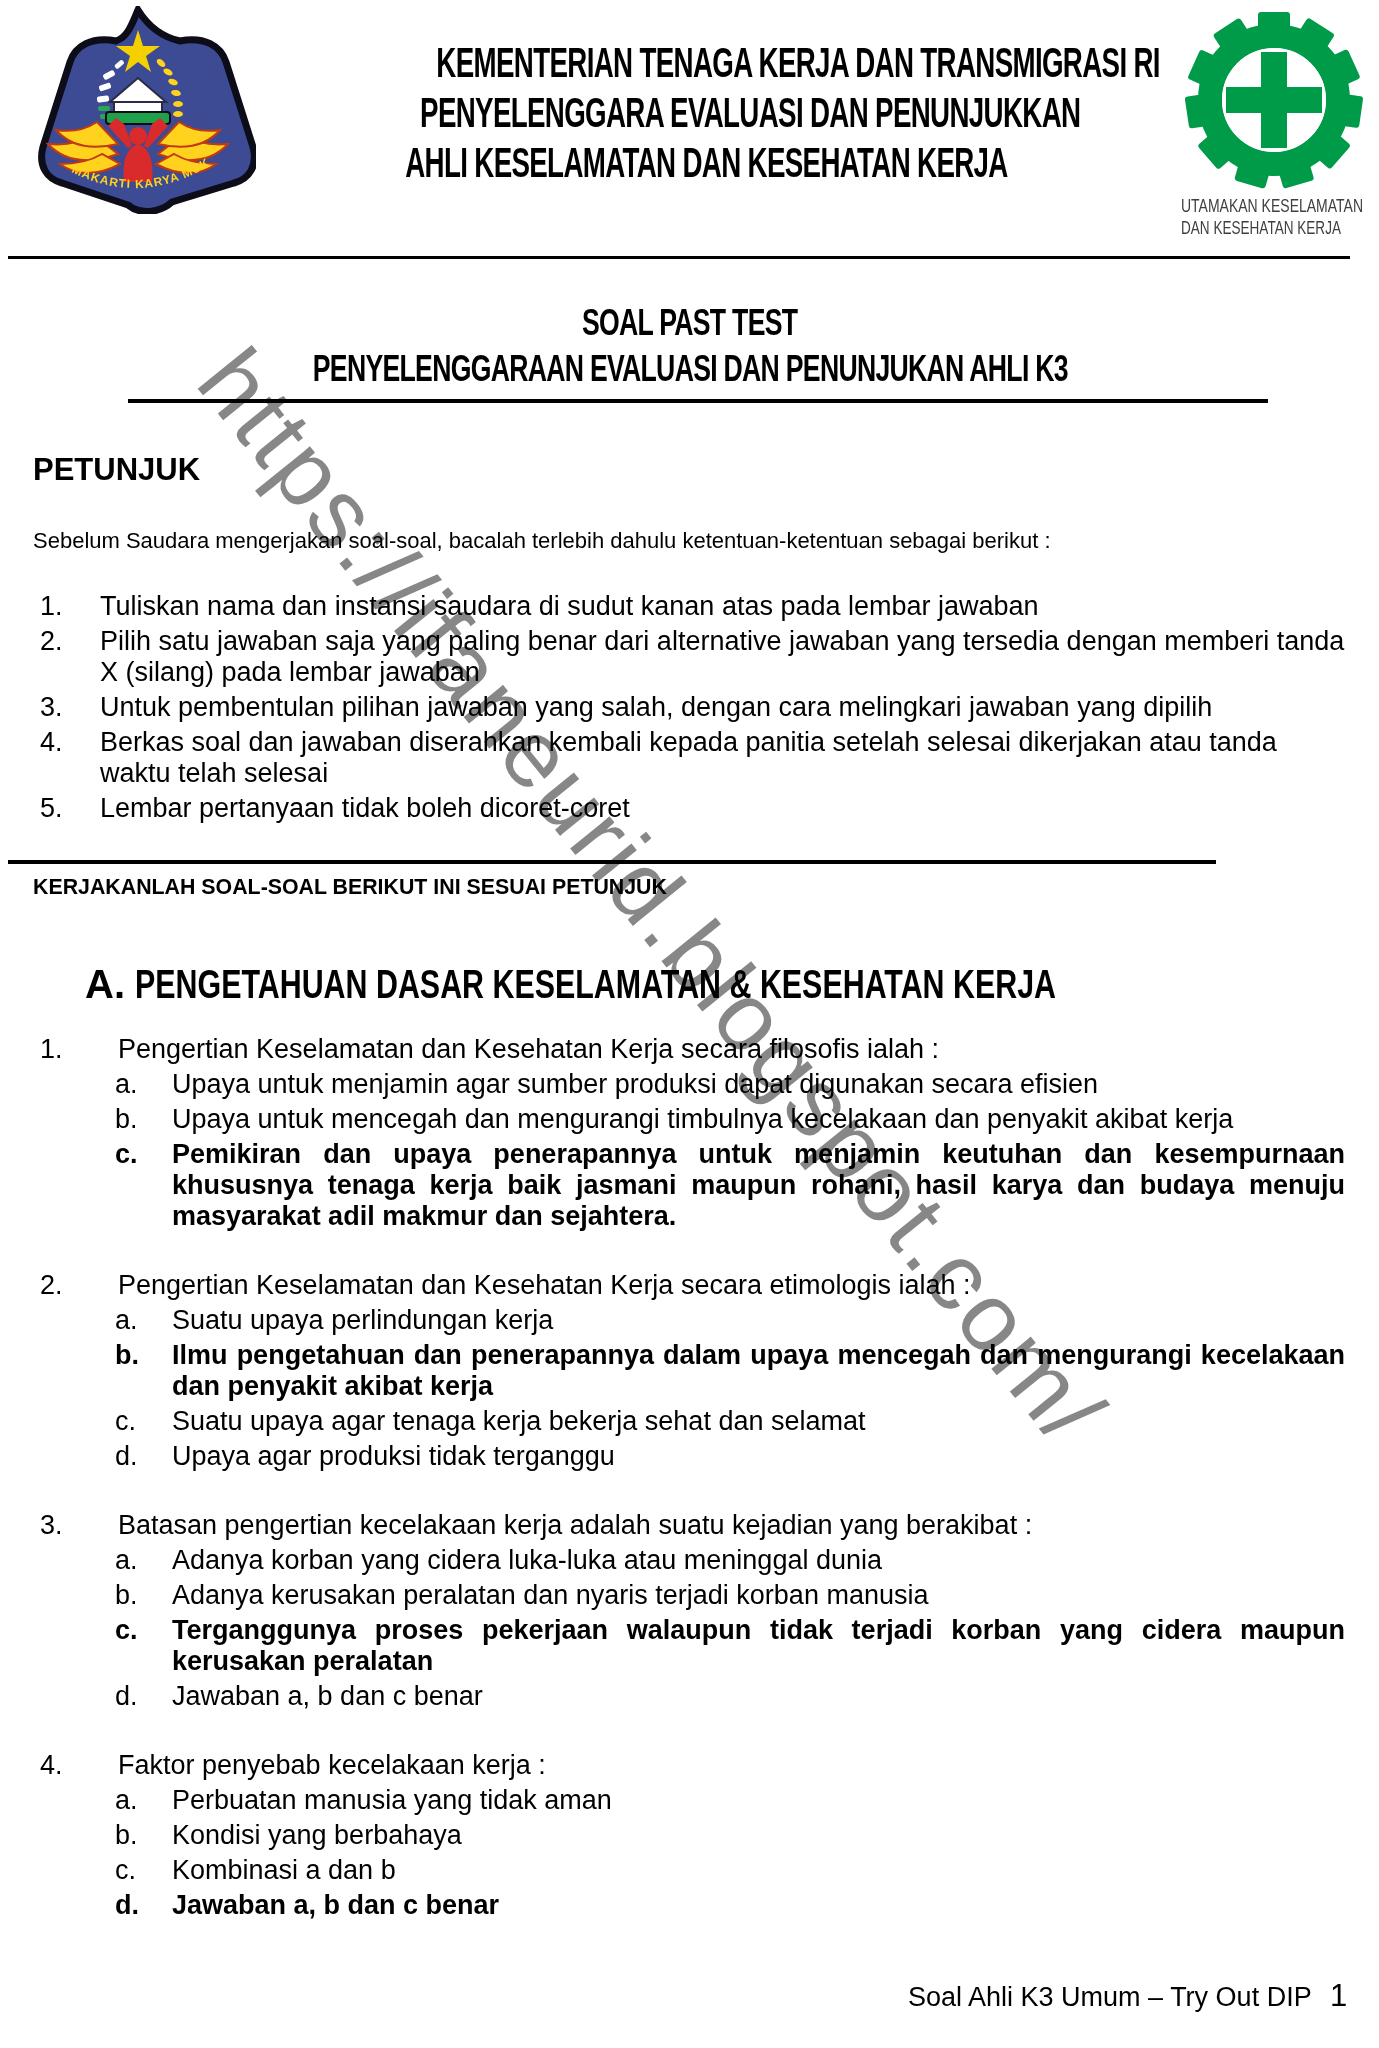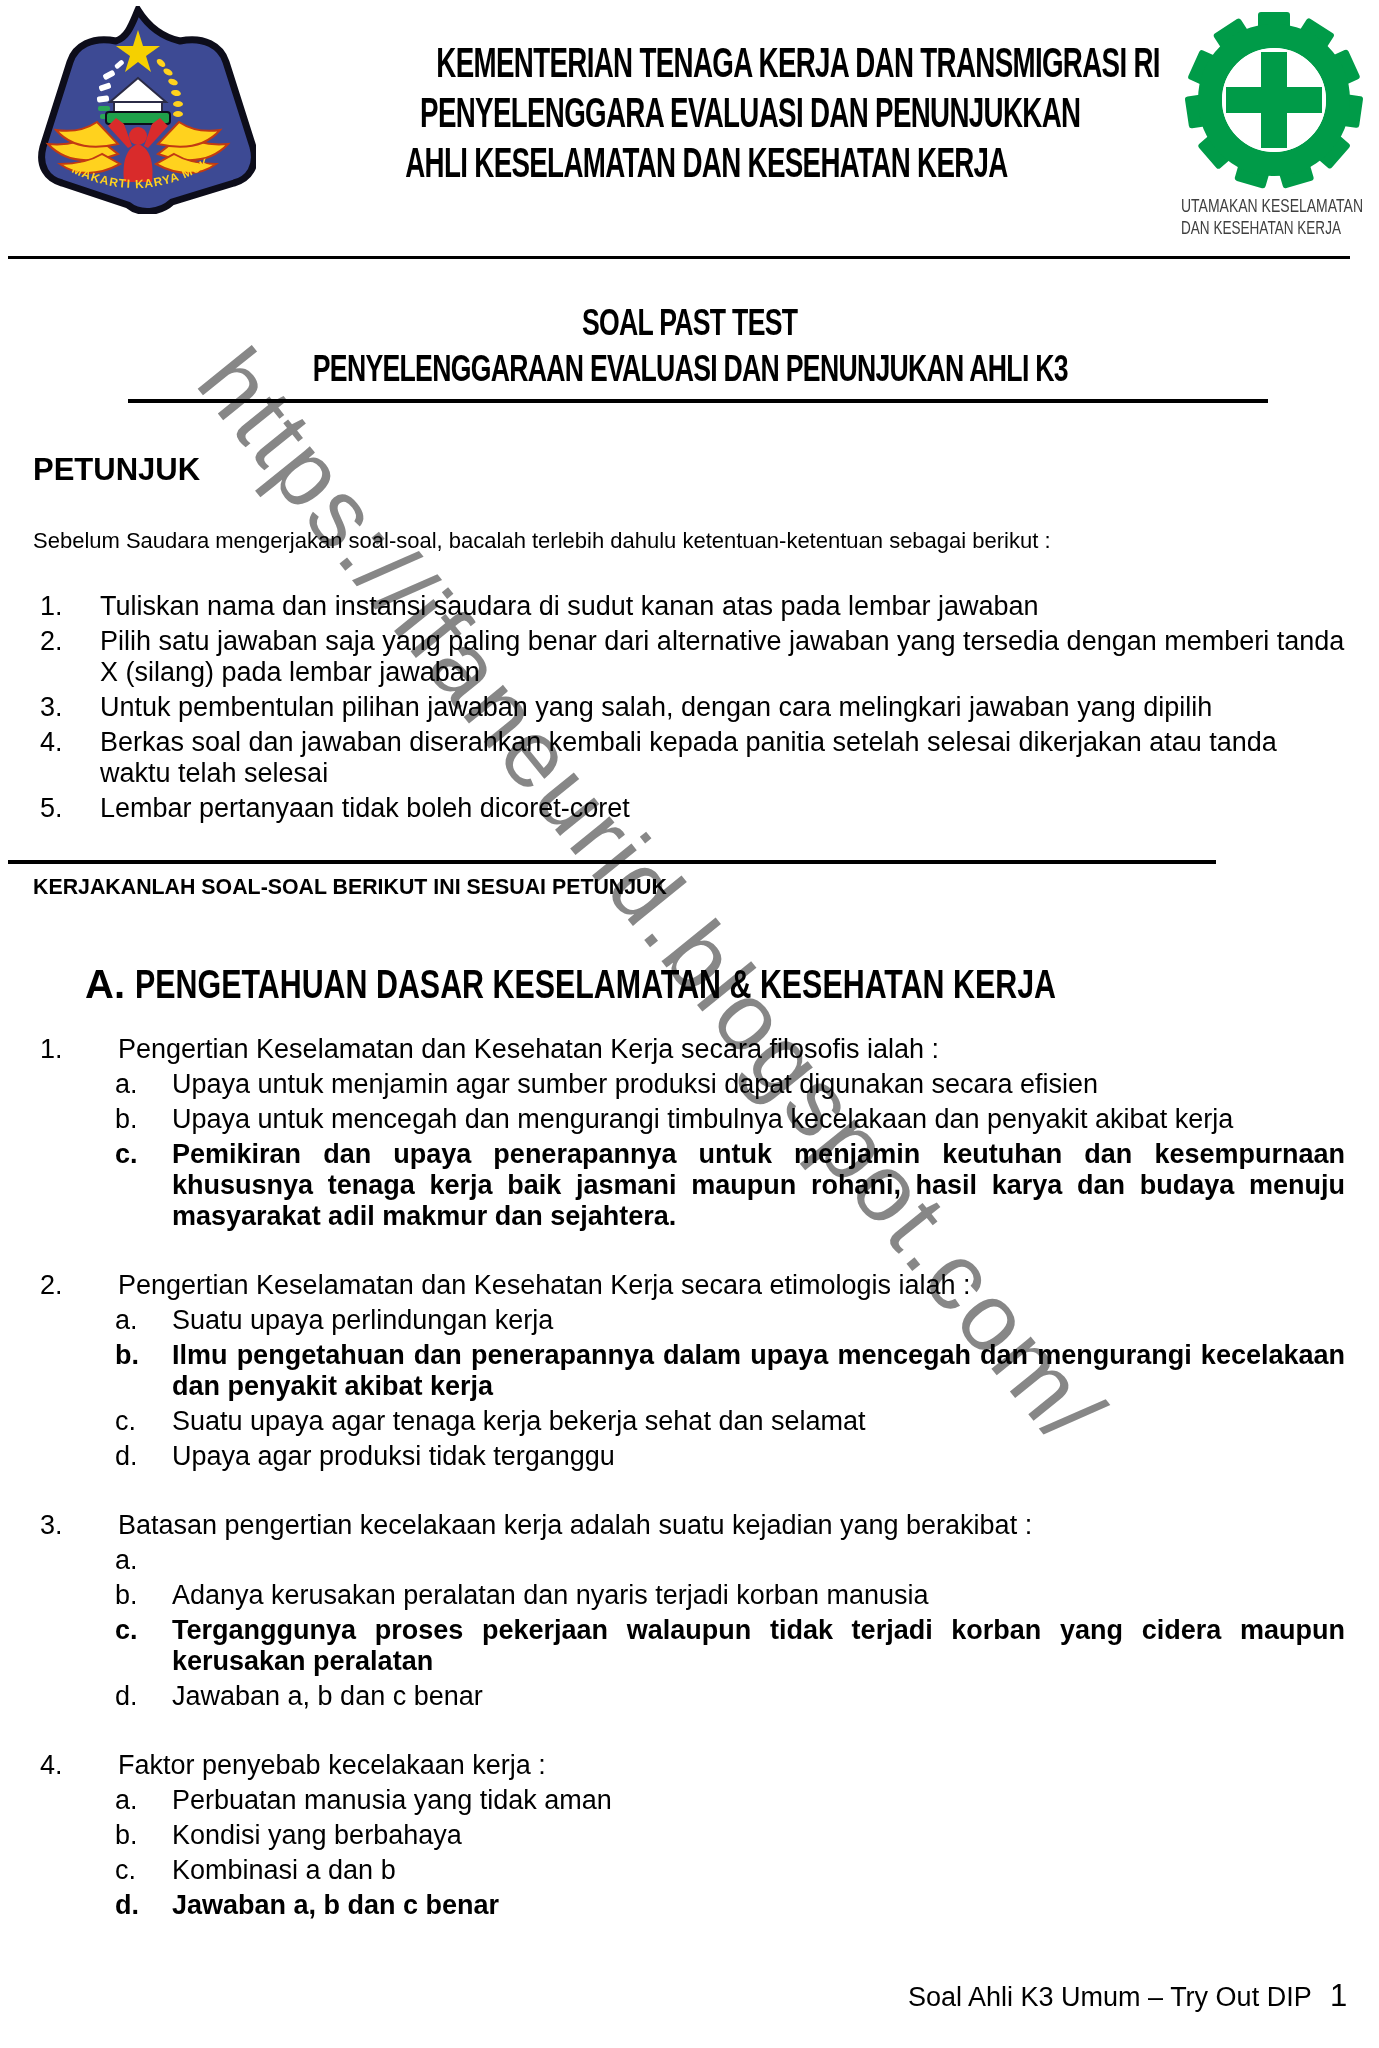--- a/index.html
+++ b/index.html
@@ -243,20 +243,21 @@
         </div>
       </div>
 
       <div class="question">
         <div class="qstem">
           <span class="qnum">3.</span>
           <span class="qtxt">Batasan pengertian kecelakaan kerja adalah suatu kejadian yang berakibat :</span>
         </div>
         <div class="opt">
           <span class="olet">a.</span>
+          <span class="otxt">Adanya korban yang cidera luka-luka atau meninggal dunia</span>
         </div>
         <div class="opt">
           <span class="olet">b.</span>
           <span class="otxt">Adanya kerusakan peralatan dan nyaris terjadi korban manusia</span>
         </div>
         <div class="opt bold">
           <span class="olet">c.</span>
           <span class="otxt">Terganggunya proses pekerjaan walaupun tidak terjadi korban yang cidera maupun kerusakan peralatan</span>
         </div>
         <div class="opt">

